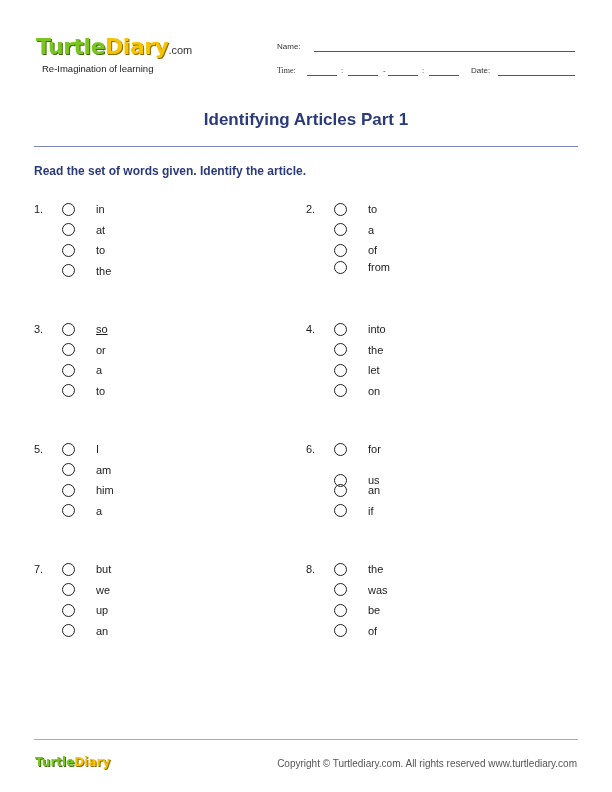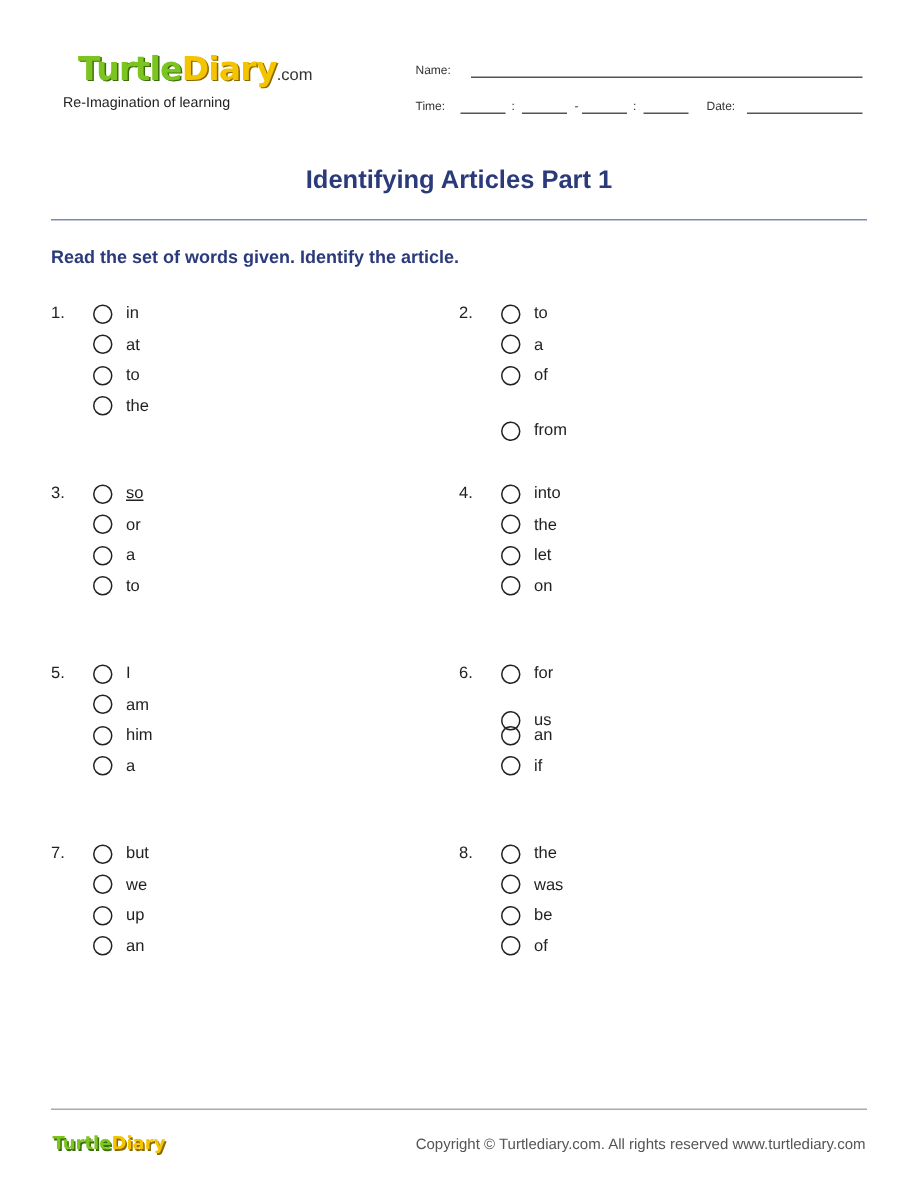--- a/index.html
+++ b/index.html
@@ -1,55 +1,55 @@
 <!DOCTYPE html>
 <html><head>
 <meta charset="utf-8">
 <style>
   html, body { margin:0; padding:0; background:#ffffff; }
   body { width:612px; height:792px; position:relative; overflow:hidden; font-family:"Liberation Sans", sans-serif; color:#222; }
   .logo { position:absolute; left:36px; top:35px; }
-  .logo-main { font-family:"DejaVu Sans", sans-serif; font-weight:bold; font-size:22px; letter-spacing:-0.5px; line-height:24px; white-space:nowrap;margin-left:16px; }
+  .logo-main { font-family:"DejaVu Sans", sans-serif; font-weight:bold; font-size:22px; letter-spacing:-0.5px; line-height:24px; white-space:nowrap; }
   .logo-turtle { color:#7cc520; text-shadow:1px 1px 0 #3b6e0a; }
   .logo-diary { color:#f5c400; text-shadow:1px 1px 0 #8a6a00; }
   .logo-com { font-family:"Liberation Sans", sans-serif; font-weight:normal; font-size:11px; color:#333; text-shadow:none; letter-spacing:0; }
   .logo-tag { font-size:9.5px; color:#222; margin-left:6px; margin-top:1px; }
 
   .field-label { position:absolute; font-size:8px; color:#333; }
   .line { position:absolute; border-bottom:1px solid #555; height:0; }
   .sep { position:absolute; font-size:8px; color:#333; }
 
   .title { position:absolute; left:0; width:612px; top:110px; text-align:center; font-size:17px; font-weight:bold; color:#2b3a7a; }
   .rule { position:absolute; left:34px; width:544px; top:146px; border-top:1.5px solid #7f87b8; }
   .instr { position:absolute; left:34px; top:164px; font-size:12px; font-weight:bold; color:#2b3a7a; }
 
   .q { position:absolute; width:230px; }
   .qnum { position:absolute; left:0; top:0; font-size:11px; color:#222; }
-  .opt { position:absolute; left:28px; height:18px; display:flex; align-items:center; }
+  .opt { position:absolute; left:28px; height:18px; display:flex; align-items:center;gap:12px; }
   .radio { width:13px; height:13px; border:1.2px solid #222; border-radius:50%; box-sizing:border-box; }
   .opt-label { margin-left:9px; font-size:11px; color:#222; }
 
   .foot-rule { position:absolute; left:34px; width:544px; top:739px; border-top:1px solid #aaa; }
   .foot-logo { position:absolute; left:35px; top:755px; font-family:"DejaVu Sans", sans-serif; font-weight:bold; font-size:12px; white-space:nowrap; }
   .copyright { position:absolute; right:35px; top:758px; font-size:10px; color:#555; }
 </style>
 </head>
 <body>
 
 <div class="logo">
   <div class="logo-main">
     <span class="logo-turtle">Turtle</span><span class="logo-diary">Diary</span><span class="logo-com">.com</span>
   </div>
   <div class="logo-tag">Re-Imagination of learning</div>
 </div>
 
 <span class="field-label" style="left:277px; top:42px;">Name:</span>
 <div class="line" style="left:314px; width:261px; top:51px;"></div>
 
-<span class="field-label" style="left:277px; top:66px;">Time:</span>
+<span class="field-label" style="left:277px; top:66px;font-family:Liberation Serif, serif;">Time:</span>
 <div class="line" style="left:307px; width:30px; top:75px;"></div>
 <span class="sep" style="left:341px; top:66px;">:</span>
 <div class="line" style="left:348px; width:30px; top:75px;"></div>
 <span class="sep" style="left:383px; top:66px;">-</span>
 <div class="line" style="left:388px; width:30px; top:75px;"></div>
 <span class="sep" style="left:422px; top:66px;">:</span>
 <div class="line" style="left:429px; width:30px; top:75px;"></div>
 
 <span class="field-label" style="left:471px; top:66px;">Date:</span>
 <div class="line" style="left:498px; width:77px; top:75px;"></div>
@@ -87,21 +87,21 @@
         <span class="opt-label">to</span>
       </div>
     <div class="opt" style="top:17.5px;">
         <span class="radio"></span>
         <span class="opt-label">a</span>
       </div>
     <div class="opt" style="top:38px;">
         <span class="radio"></span>
         <span class="opt-label">of</span>
       </div>
-    <div class="opt" style="top:75px;">
+    <div class="opt" style="top:55px;">
         <span class="radio"></span>
         <span class="opt-label">from</span>
       </div>
   </div>
 
   <div class="q" style="left:34px; top:323px;">
     <span class="qnum">3.</span>
     <div class="opt" style="top:-3px;text-decoration:underline;">
         <span class="radio"></span>
         <span class="opt-label">so</span>

